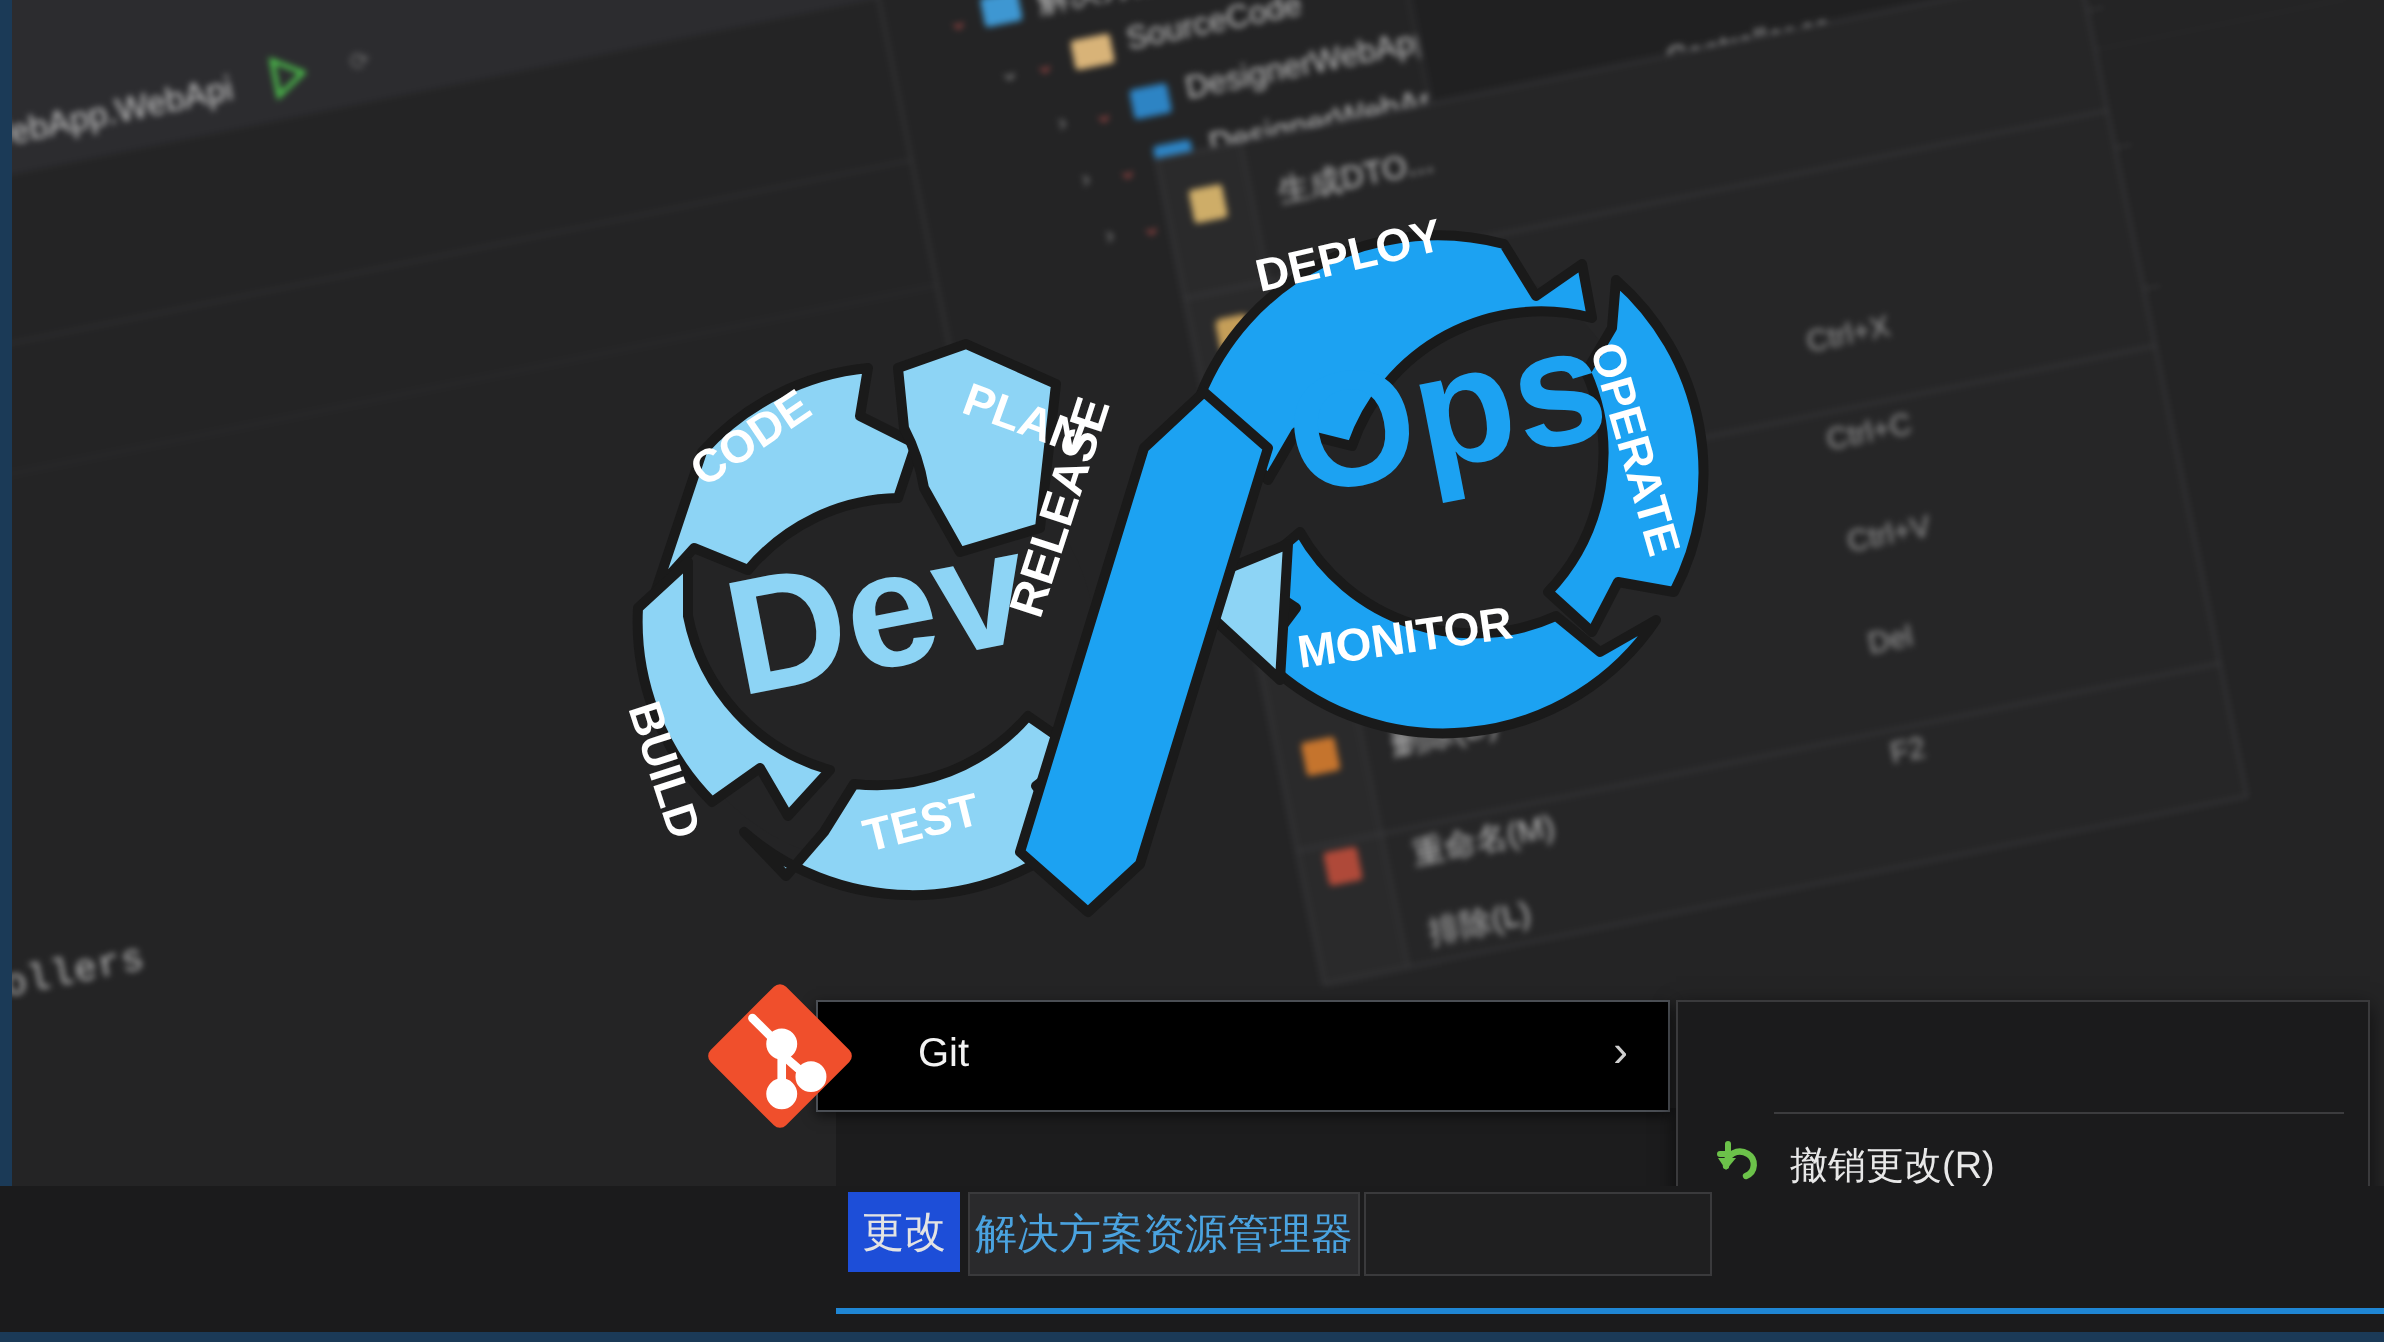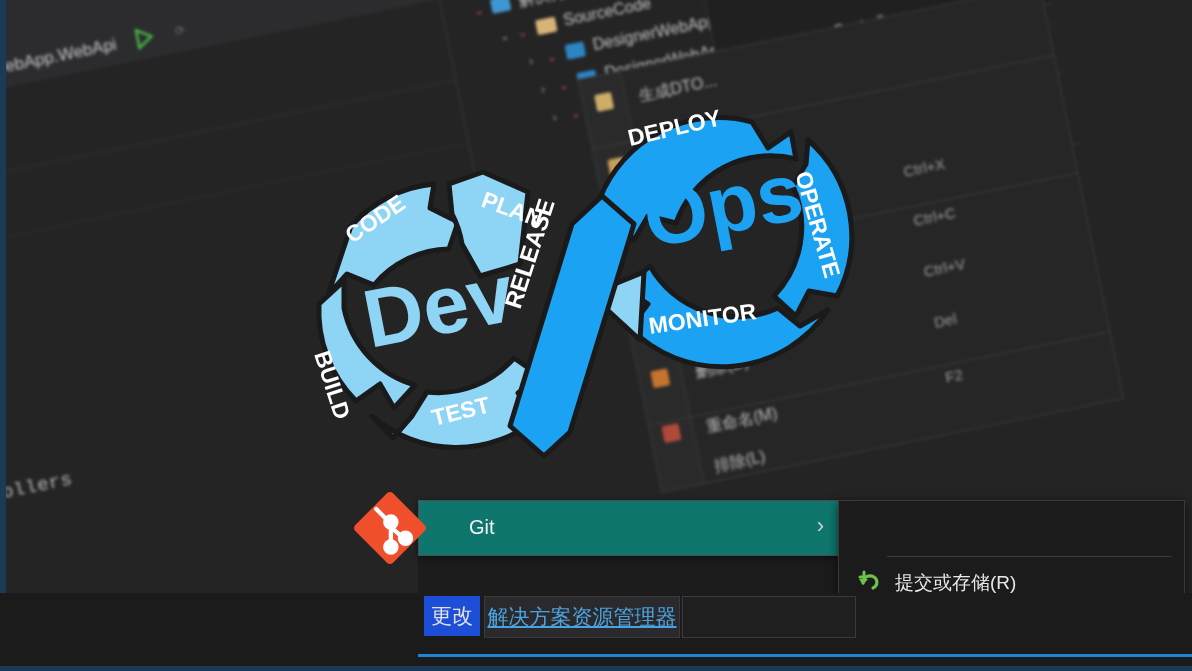--- a/index.html
+++ b/index.html
@@ -55,22 +55,22 @@
   .ctx-ic{position:absolute;width:17px;height:17px;}
 
   
   .panel-right{position:absolute;left:900px;top:90px;width:330px;height:520px;background:#202021;border:1px solid #37373a;}
 
   
   #devops{position:absolute;left:252px;top:96px;width:660px;height:390px;}
 
   
   .git-row{
-    position:absolute;left:418px;top:500px;width:425px;height:54px;
-    background:#0f766e;border:1px solid #4a4e54;
+    position:absolute;left:408px;top:500px;width:425px;height:54px;
+    background:#000000;border:1px solid #4a4e54;
     box-shadow:0 2px 6px rgba(0,0,0,.55);
   }
   .git-row .lbl{position:absolute;left:50px;top:15px;color:#f2f2f2;font-size:20px;}
   .git-row .arrow{position:absolute;right:20px;top:12px;color:#cfcfcf;font-size:22px;font-weight:300;}
 
   .git-strip{position:absolute;left:418px;top:554px;width:425px;height:50px;background:#1c1c1d;}
   .git-strip2{position:absolute;left:418px;top:604px;width:425px;height:30px;background:#1c1c1d;}
 
   .submenu{
     position:absolute;left:838px;top:500px;width:345px;height:157px;
@@ -292,21 +292,21 @@
 
   <div class="submenu">
     <div class="sm-sep" style="top:55px;"></div>
 
     <div class="sm-item" style="top:58px;">
       <svg class="sm-icon" style="top:10px;" viewBox="0 0 26 26">
         <path d="M7 8 L7 3 M7 8 L3 8" fill="none" stroke="#6cc24a" stroke-width="3" stroke-linecap="round"></path>
         <path d="M6 14 C6 8, 12 5, 17 8 C21 10.5, 21 17, 16 19" fill="none" stroke="#6cc24a" stroke-width="3.2" stroke-linecap="round"></path>
         <path d="M6 16 L2 10 L11 10 Z" fill="#6cc24a"></path>
       </svg>
-      <span class="sm-label" style="top:11px;">提交或存储(R)</span>
+      <span class="sm-label" style="top:11px;">撤销更改(R)</span>
     </div>
 
     <div class="sm-item" style="top:105px;">
       <svg class="sm-icon" style="top:10px;" viewBox="0 0 26 26">
         <rect x="2" y="3" width="9" height="20" fill="none" stroke="#9aa4ae" stroke-width="1.8"></rect>
         <rect x="15" y="3" width="9" height="20" fill="none" stroke="#9aa4ae" stroke-width="1.8"></rect>
         <g fill="#4a90d9">
           <rect x="4" y="6" width="5" height="1.8"></rect>
             <rect x="4" y="10" width="5" height="1.8"></rect>
           <rect x="4" y="14" width="5" height="1.8"></rect>
@@ -323,21 +323,21 @@
 
   <div class="bottombar"></div>
 
   <svg style="position:absolute;left:418px;top:596px;" width="774" height="40">
     <rect x="0" y="0" width="774" height="40" fill="#1b1b1c"></rect>
   </svg>
 
   <div class="bt-tab inactive" style="left:424px;top:596px;width:56px;">
     <span>更改</span>
   </div>
-  <div class="bt-tab active" style="left:484px;top:596px;width:194px;text-decoration:underline;">
+  <div class="bt-tab active" style="left:484px;top:596px;width:194px;">
     <span>解决方案资源管理器</span>
   </div>
   <div style="position:absolute;left:682px;top:596px;width:172px;height:40px;background:#1f1f20;border:1px solid #3a3a3c;"></div>
 
   <div class="blueline"></div>
   <div class="blueline2"></div>
 
 
 </div>
 

